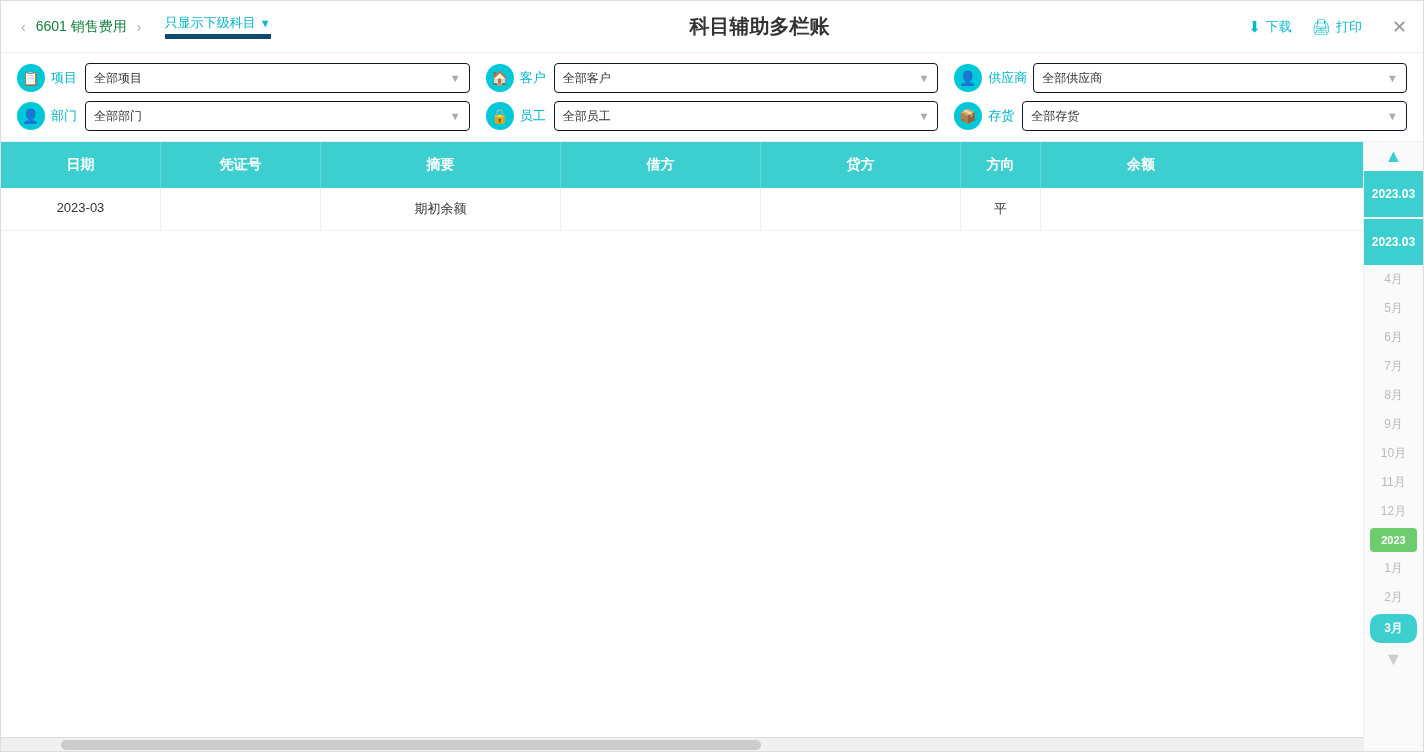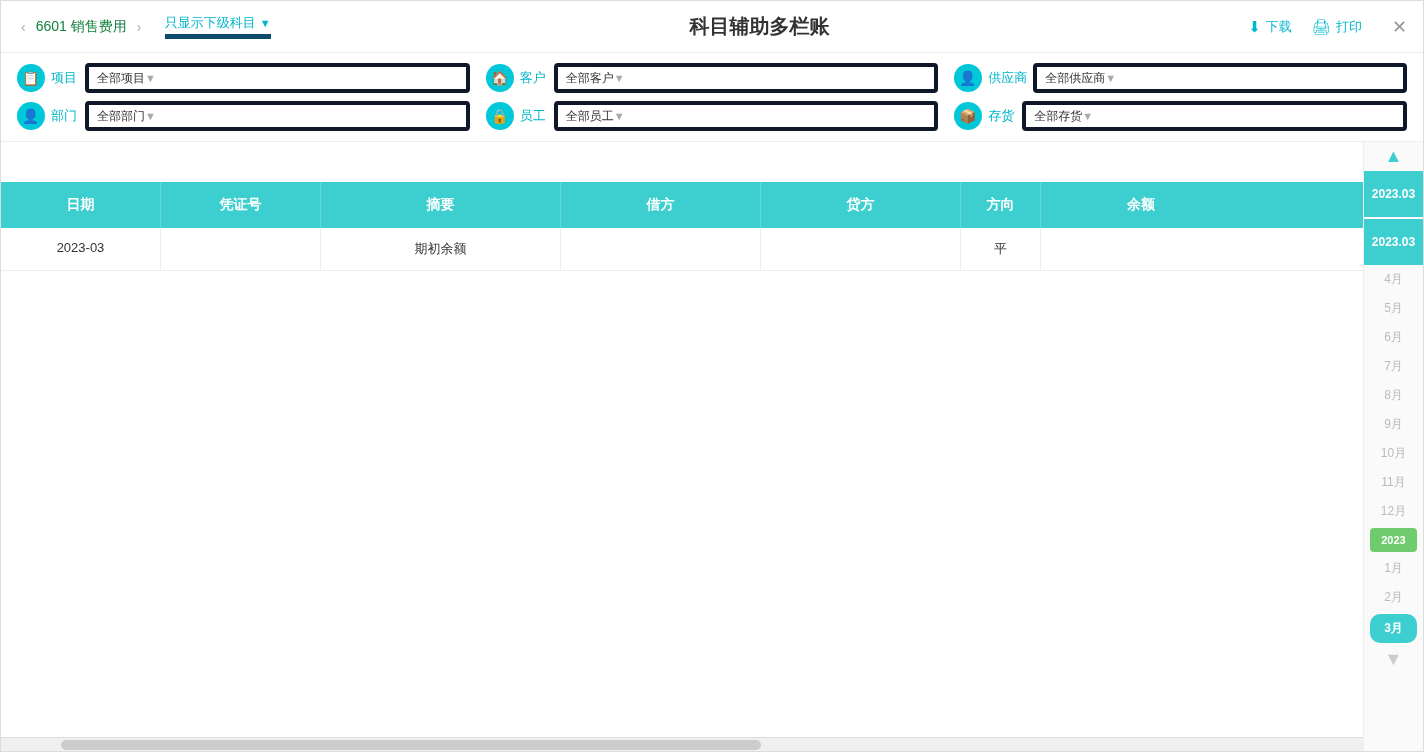--- a/index.html
+++ b/index.html
@@ -120,26 +120,26 @@
     }
     .filter-label {
       color: #00b8cc;
       font-size: 13px;
       min-width: 28px;
     }
     .filter-select {
       flex: 1;
       display: flex;
       align-items: center;
-      border: 4px solid #0f172a;
+      border: 1px solid #0f172a;
       border-radius: 4px;
       padding: 4px 8px;
       background: #fff;
       cursor: pointer;
-      justify-content: flex-start;
+      justify-content: space-between;
       height: 30px;
       font-size: 12px;
       color: #333;
     }
     .filter-select .sel-chevron {
       color: #aaa;
       font-size: 11px;
     }
 
     
@@ -148,21 +148,20 @@
       flex: 1;
       overflow: hidden;
     }
 
     
     .table-area {
       flex: 1;
       display: flex;
       flex-direction: column;
       overflow: hidden;
-      margin-top: 40px;
     }
 
     
     .table-header {
       display: grid;
       grid-template-columns: 160px 160px 240px 200px 200px 80px 200px;
       background: #3dcfcf;
       color: white;
       font-weight: 600;
       font-size: 14px;

